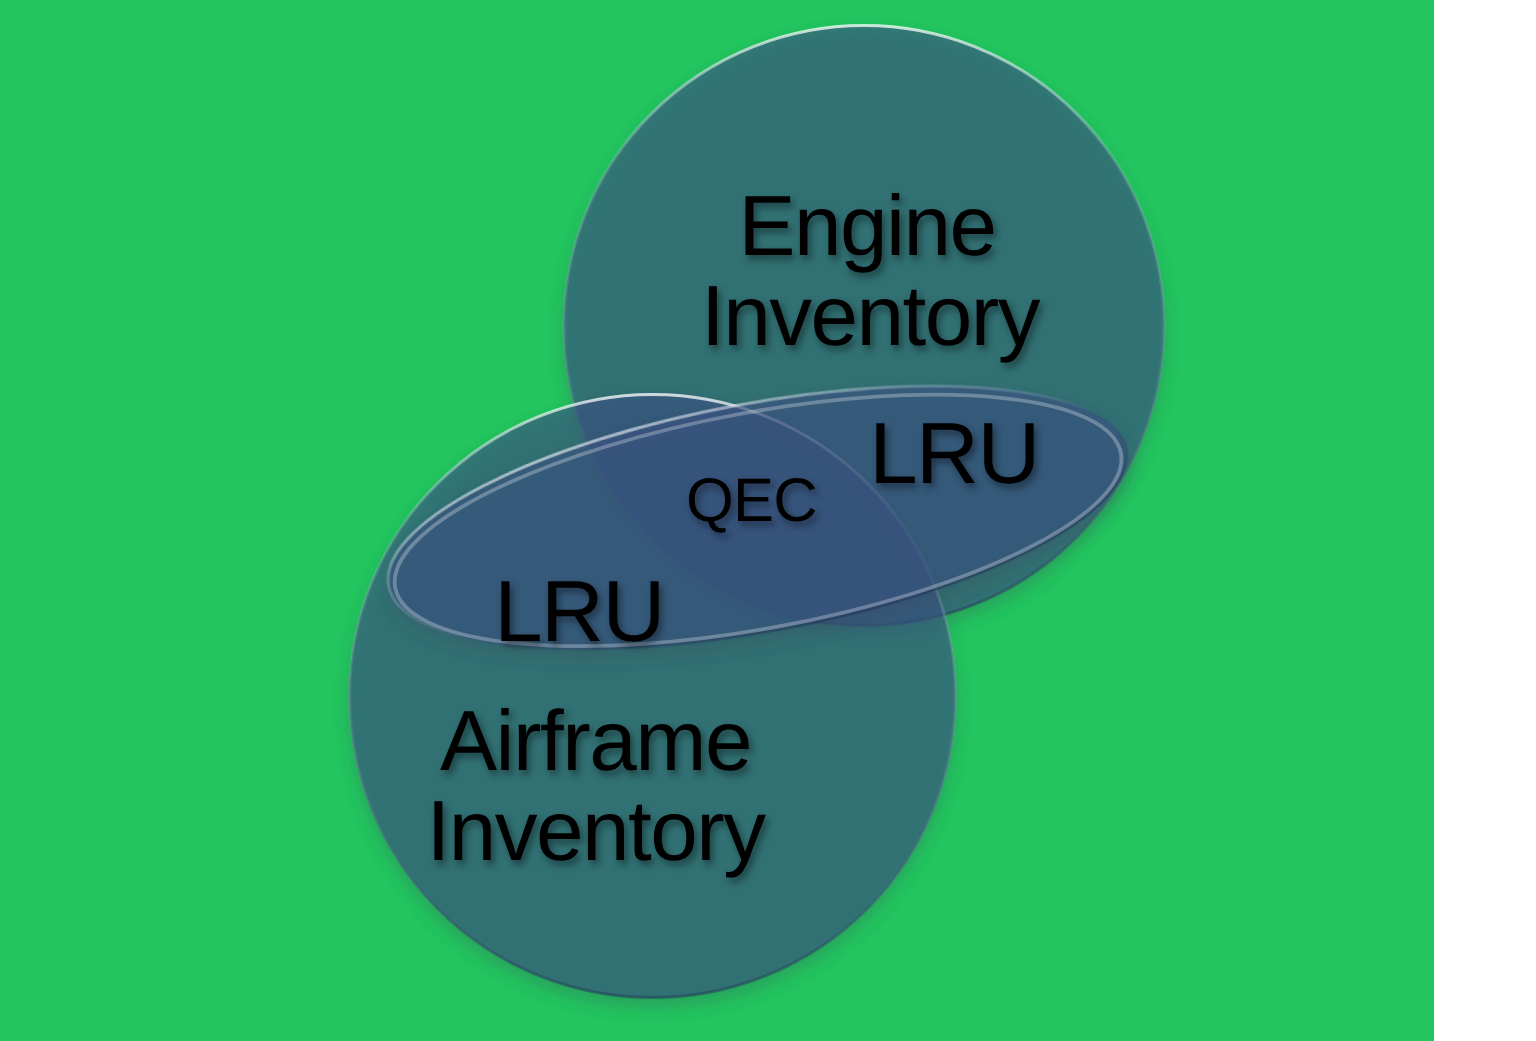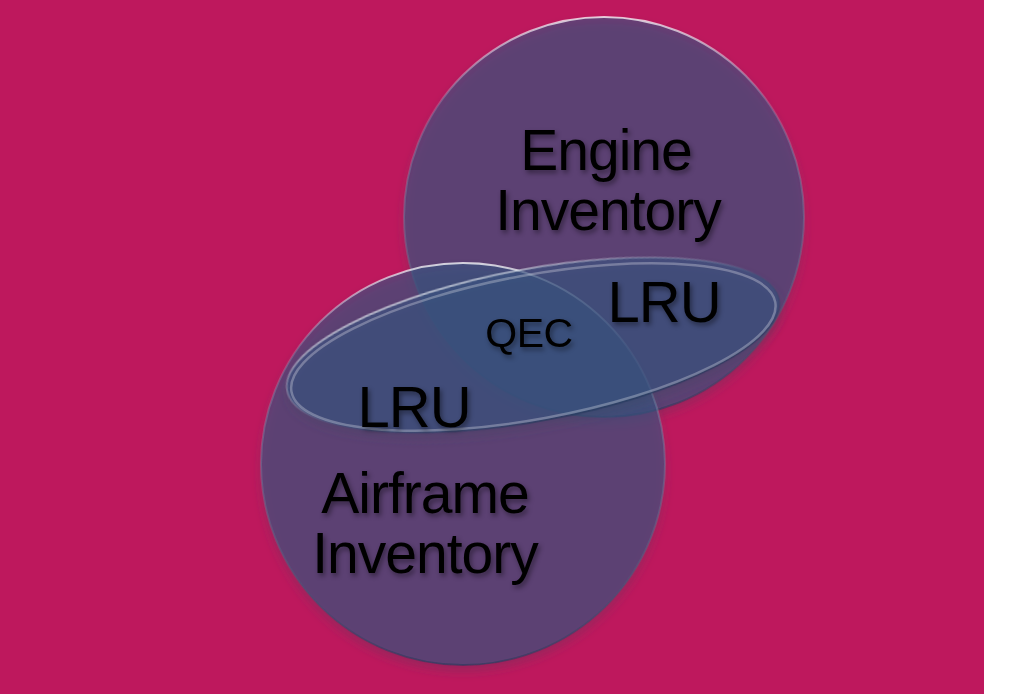--- a/index.html
+++ b/index.html
@@ -8,22 +8,21 @@
     background: #ffffff;
     width: 1024px;
     height: 694px;
     overflow: hidden;
     font-family: "Liberation Sans", "DejaVu Sans", sans-serif;
   }
   .stage {
     position: relative;
     width: 956px;
     height: 694px;
-    background: #be185d;
-    padding-left: 28px;
+    background: #22c55e;
   }
   svg { display: block; }
   .set-shape {
     stroke-width: 2;
   }
   .gloss {
     fill: none;
     pointer-events: none;
   }
   .dtext {

